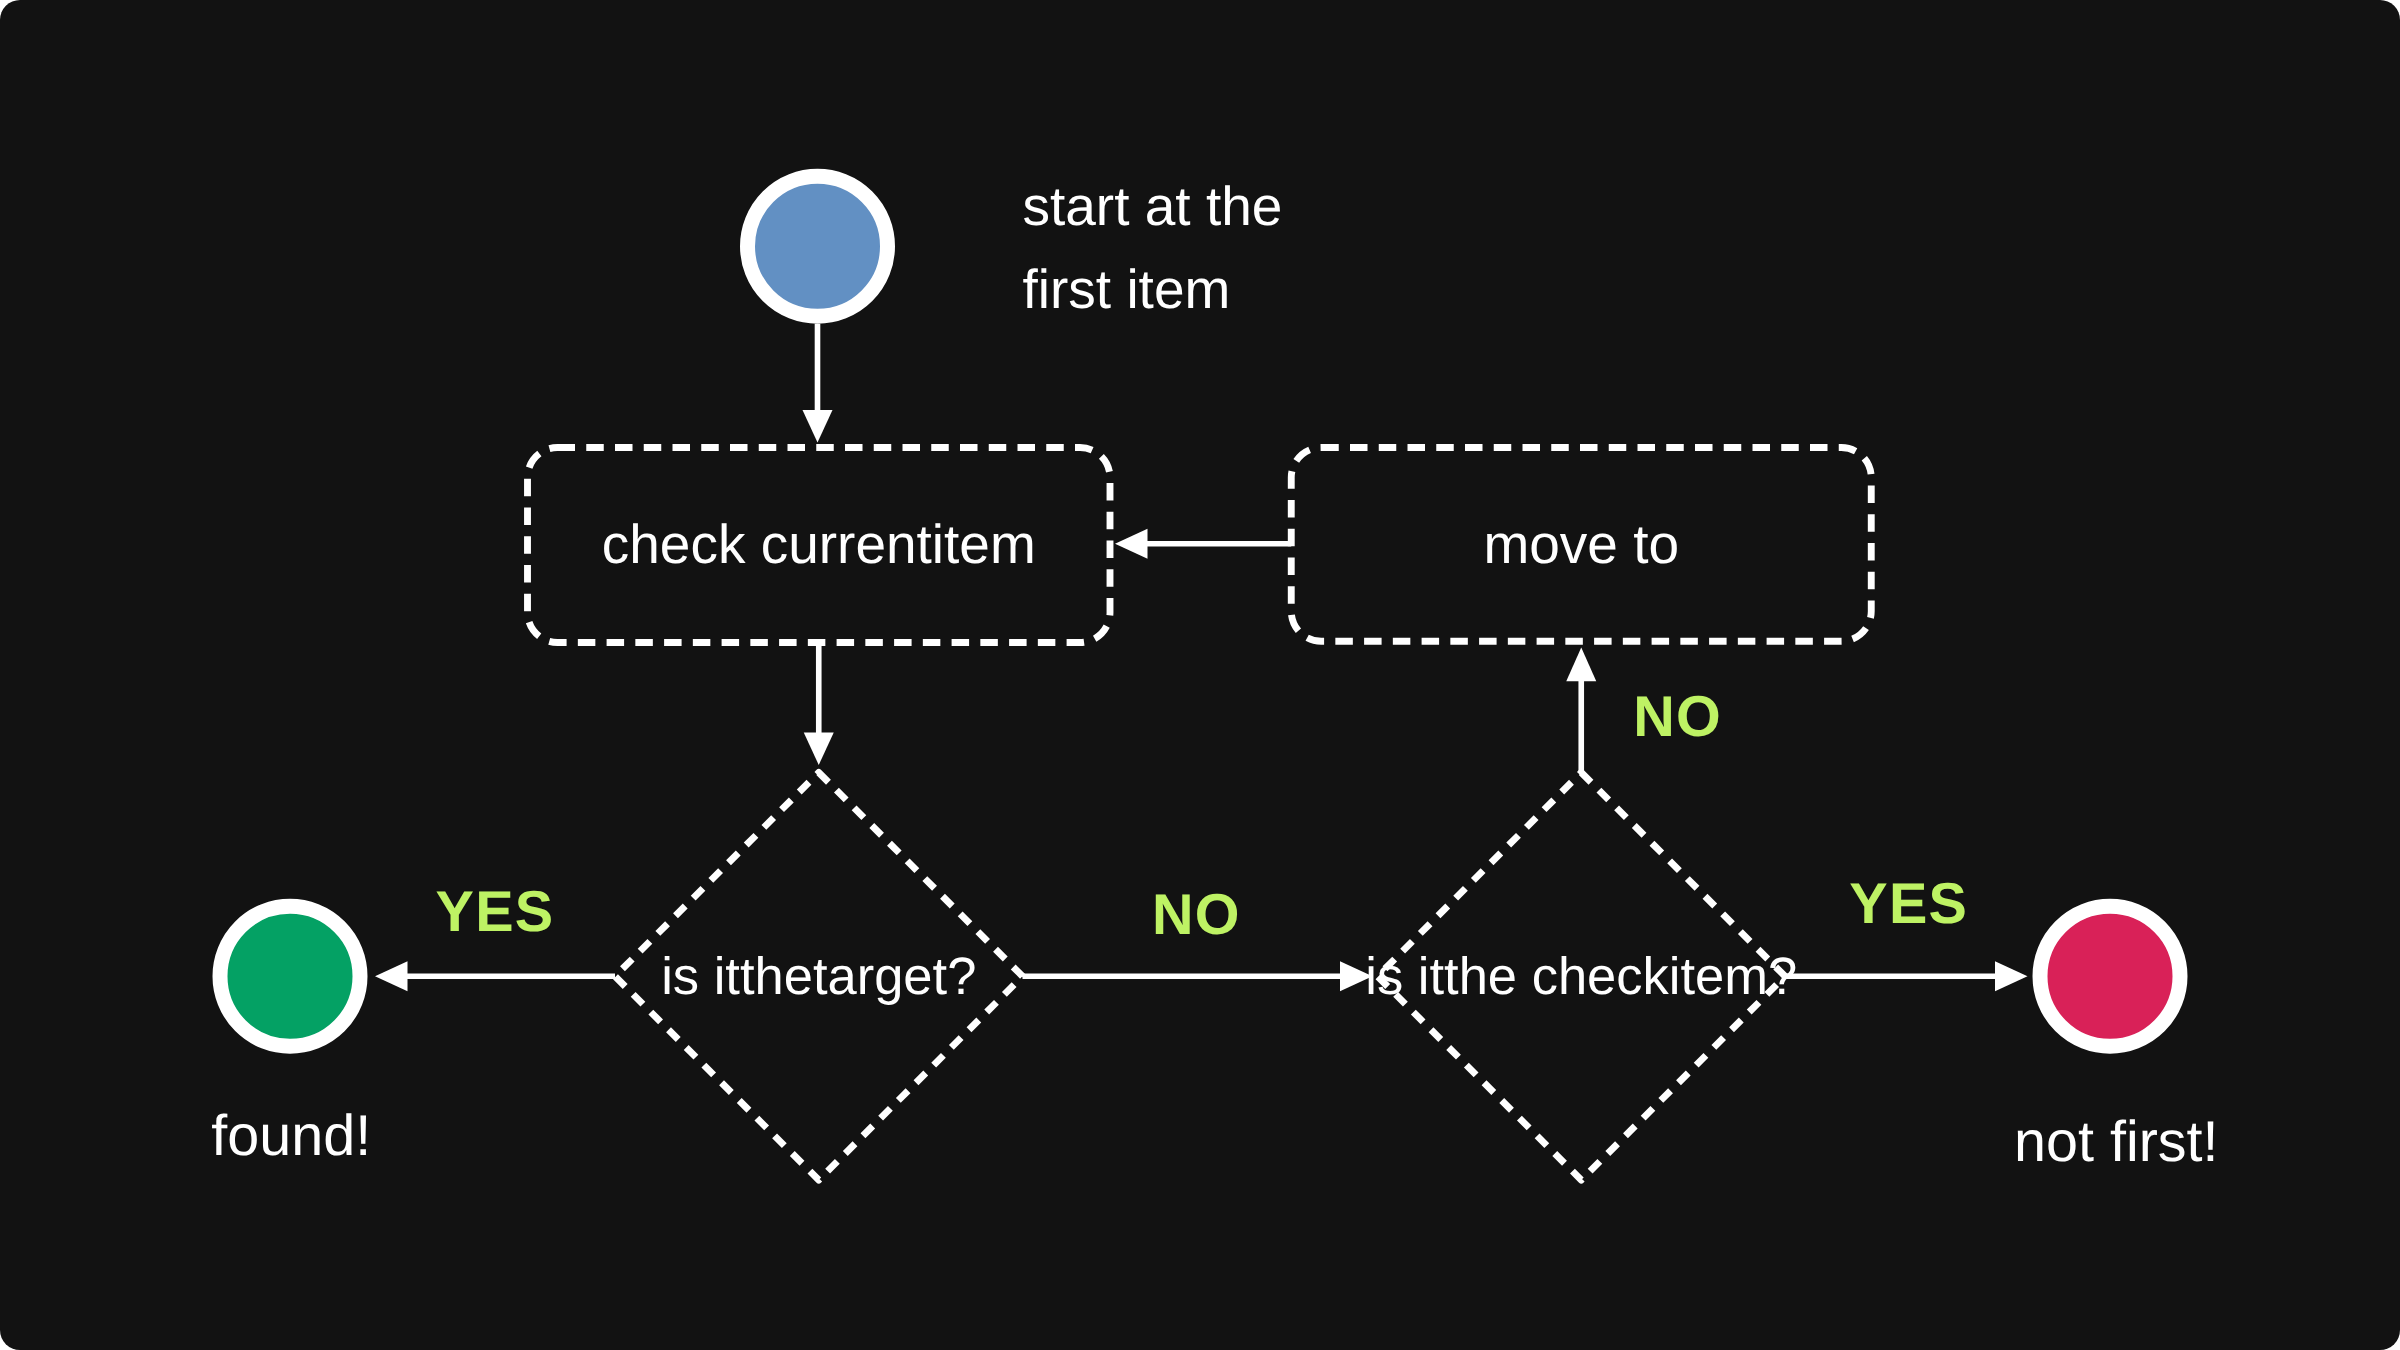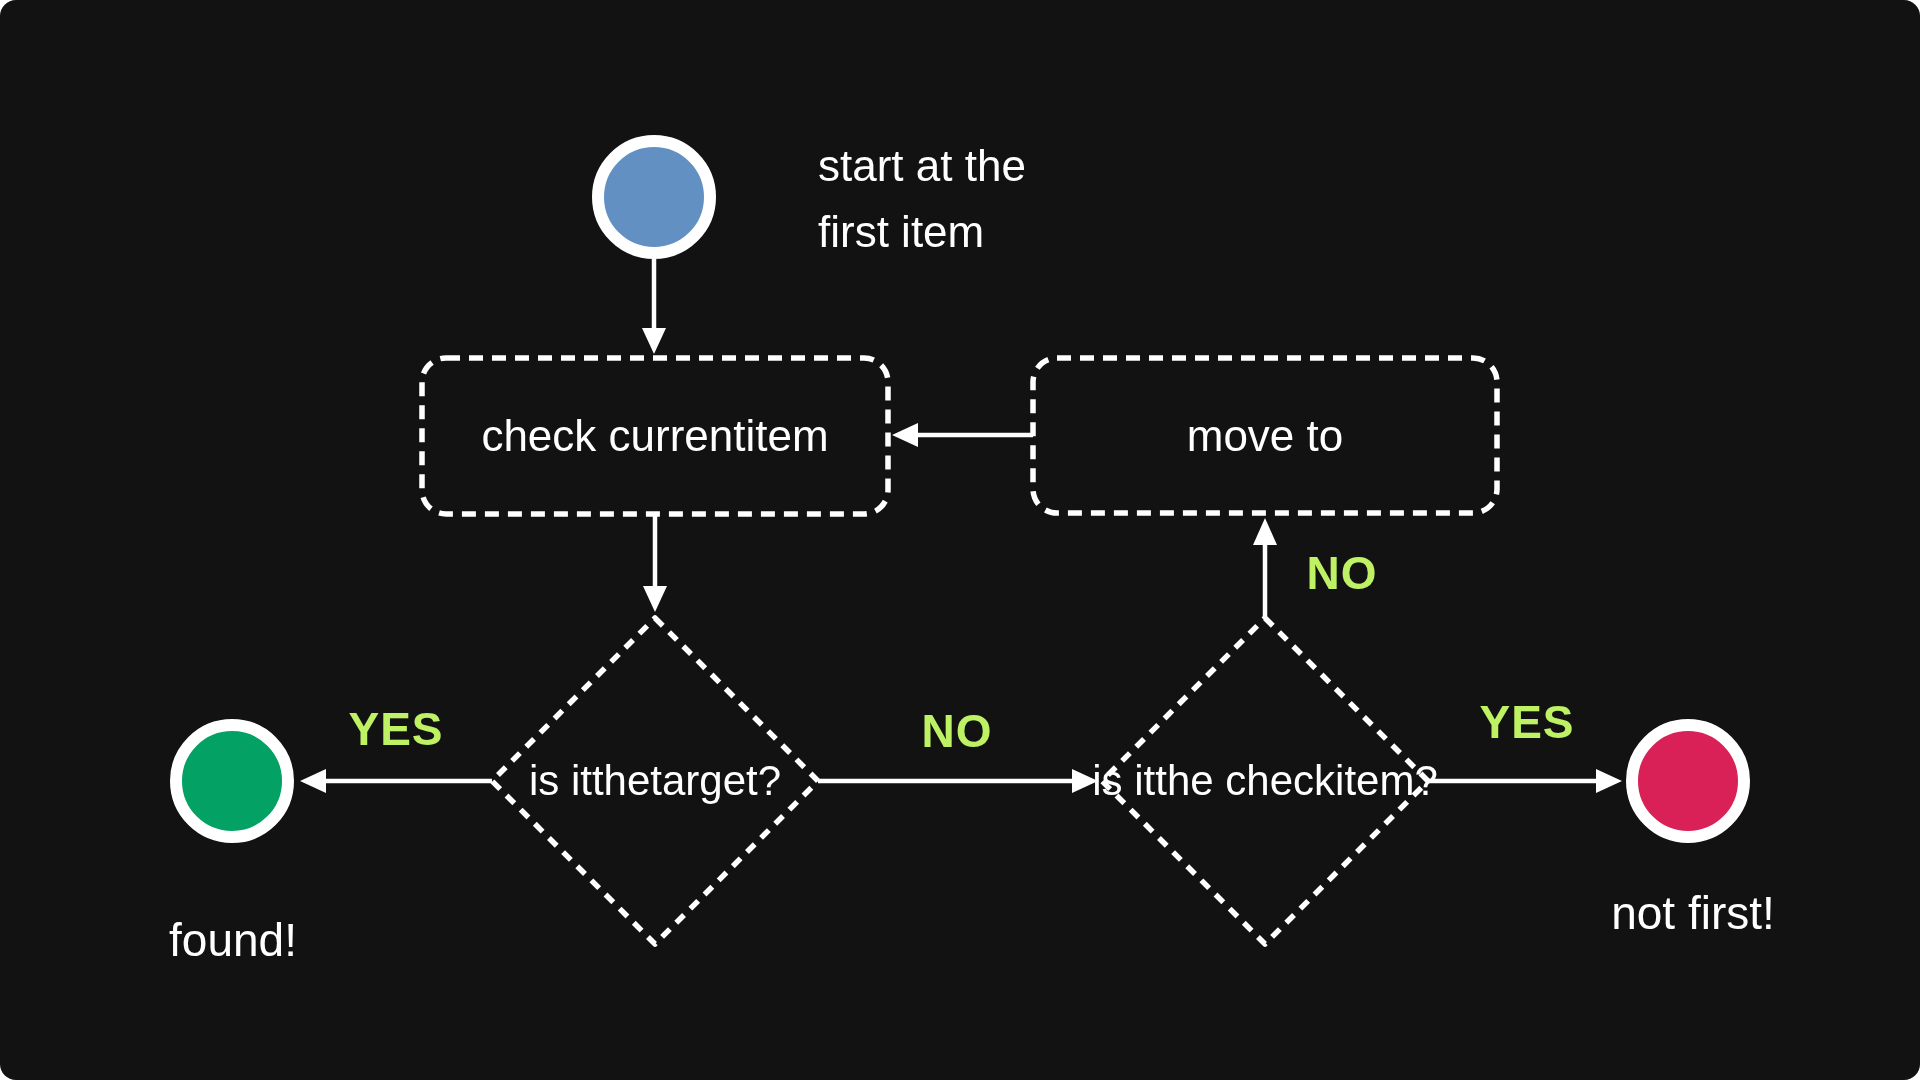--- a/index.html
+++ b/index.html
@@ -101,16 +101,16 @@
     <div>is it</div>
     <div>the check</div>
     <div>item?</div>
   </div>
 
   <div class="edge-label" style="left:396px;top:729px;">YES</div>
   <div class="edge-label" style="left:957px;top:731px;">NO</div>
   <div class="edge-label" style="left:1342px;top:573px;">NO</div>
   <div class="edge-label" style="left:1527px;top:722px;">YES</div>
 
-  <div class="terminal-label" style="left:233px;top:908px;margin-top:32px;">found!</div>
+  <div class="terminal-label" style="left:233px;top:908px;">found!</div>
   <div class="terminal-label" style="left:1693px;top:913px;">not first!</div>
 
 </div>
 
 </body></html>

